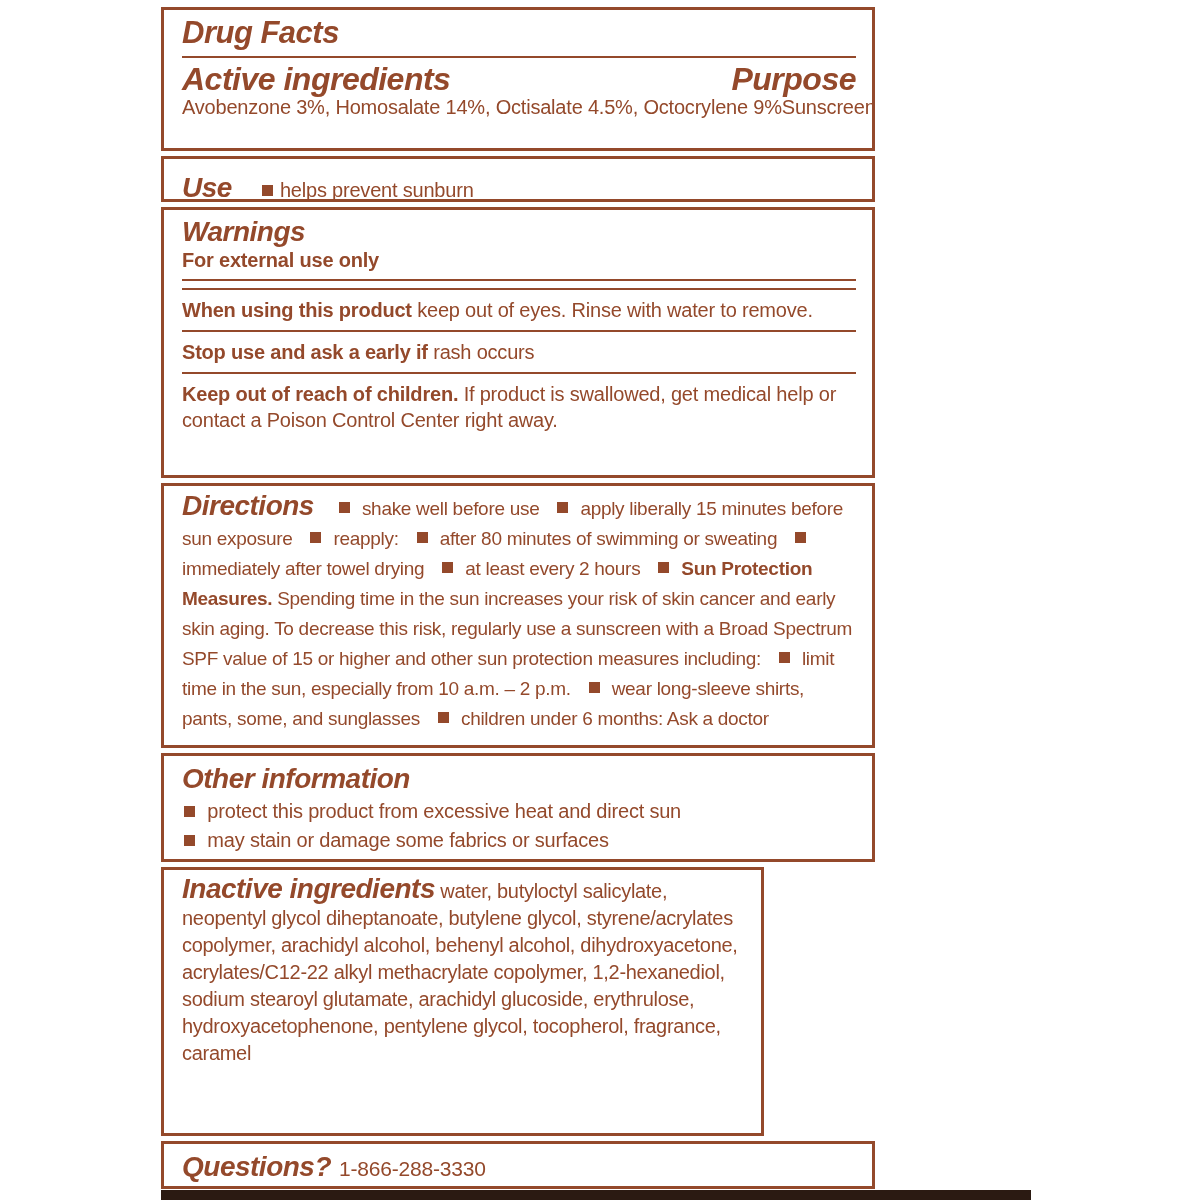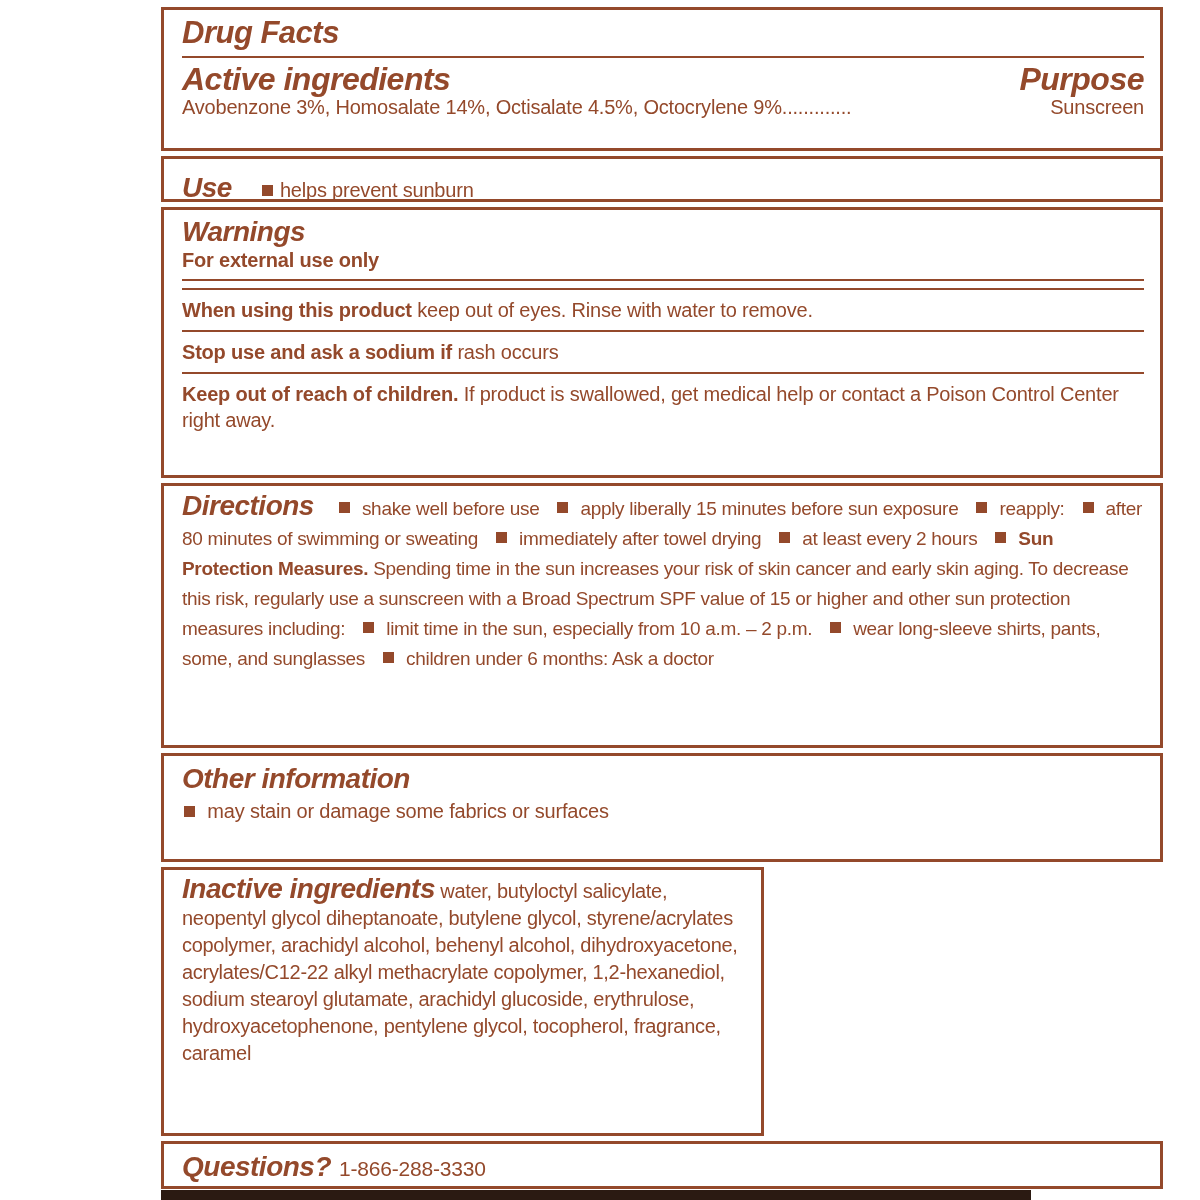--- a/index.html
+++ b/index.html
@@ -3,21 +3,21 @@
 <meta charset="utf-8">
 <style>
   * { margin:0; padding:0; box-sizing:border-box; }
   html,body { background:#ffffff; }
   body {
     width:1200px; height:1200px;
     font-family:"Liberation Sans", sans-serif;
     color:var(--ink, #94492b);
   }
   .page { position:relative; width:1200px; height:1200px; background:#fff; overflow:hidden; }
-  .label { position:absolute; left:161px; top:7px; width:1002px;border-radius:21px; }
+  .label { position:absolute; left:161px; top:7px; width:714px;border-radius:21px; }
 
   .box {
     border:3px solid var(--ink, #94492b);
     background:#fff;
     padding:5px 16px 6px 18px;
     margin-bottom:5px;
     overflow:hidden;
     letter-spacing:-0.2px;
   }
   .box1{height:144px} .box2{height:46px; padding-top:12px;}
@@ -103,21 +103,21 @@
       <div class="h1b w-head">Warnings</div>
       <div class="w-sub">For external use only</div>
       <div class="sep"></div>
       <div class="sep"></div>
       <div class="w-item">
         <span class="bold">When using this product</span>
         <span>keep out of eyes. Rinse with water to remove.</span>
       </div>
       <div class="sep"></div>
       <div class="w-item">
-        <span class="bold">Stop use and ask a sodium if</span>
+        <span class="bold">Stop use and ask a early if</span>
         <span>rash occurs</span>
       </div>
       <div class="sep"></div>
       <div class="w-item">
         <span class="bold">Keep out of reach of children.</span>
         <span>If product is swallowed, get medical help or contact a Poison Control Center right away.</span>
       </div>
     </section>
 
     <section class="box box4">
@@ -143,20 +143,24 @@
         <span>wear long-sleeve shirts, pants, some, and sunglasses</span>
         <span class="sq"></span>
         <span>children under 6 months: Ask a doctor</span>
       </p>
     </section>
 
     <section class="box box5">
       <span class="h1b">Other information</span>
       <div class="oi-line">
         <span class="sq"></span>
+        <span>protect this product from excessive heat and direct sun</span>
+      </div>
+      <div class="oi-line">
+        <span class="sq"></span>
         <span>may stain or damage some fabrics or surfaces</span>
       </div>
     </section>
 
     <section class="box box6">
       <p class="inactive-p">
         <span class="h1b">Inactive ingredients</span>
         <span>water, butyloctyl salicylate, neopentyl glycol diheptanoate, butylene glycol, styrene/acrylates copolymer, arachidyl alcohol, behenyl alcohol, dihydroxyacetone, acrylates/C12-22 alkyl methacrylate copolymer, 1,2-hexanediol, sodium stearoyl glutamate, arachidyl glucoside, erythrulose, hydroxyacetophenone, pentylene glycol, tocopherol, fragrance, caramel</span>
       </p>
     </section>

